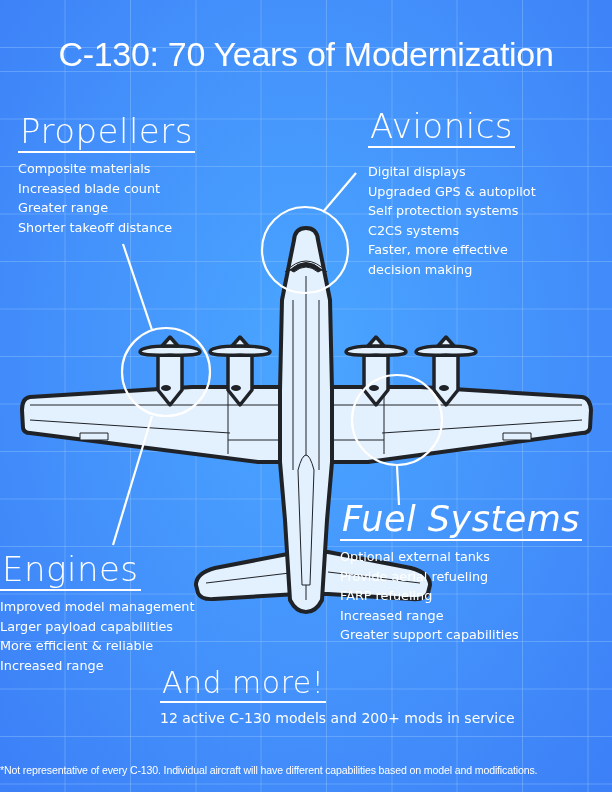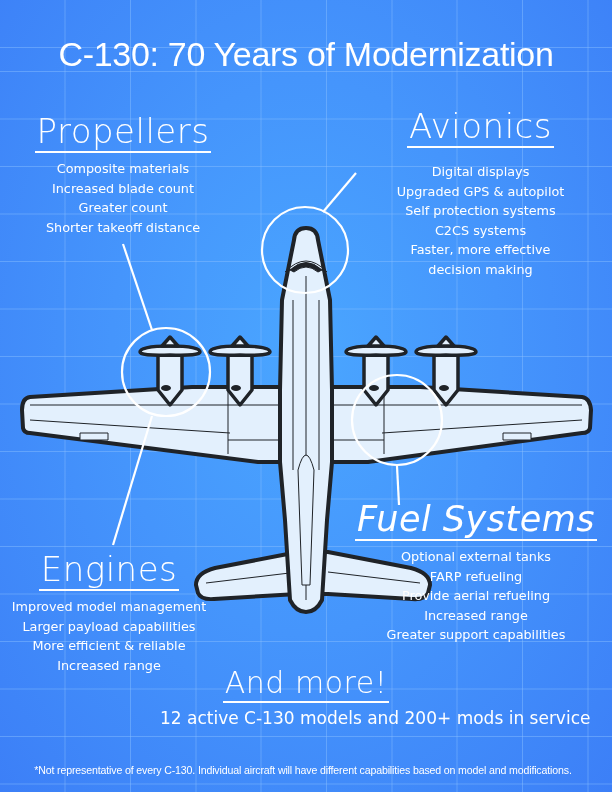--- a/index.html
+++ b/index.html
@@ -8,43 +8,43 @@
     position:relative; width:612px; height:792px; overflow:hidden;
     background: radial-gradient(ellipse at 50% 45%, #4aa6ff 0%, #4595fc 45%, #3c7ff7 100%);
     font-family: "DejaVu Sans", sans-serif; color:#fff;
   }
   .grid { position:absolute; inset:0; pointer-events:none; }
   .title {
     position:absolute; left:0; right:0; top:35px; text-align:center;
     font-family:"Liberation Sans", sans-serif; font-size:34px; letter-spacing:-0.3px;
     color:#fff; white-space:nowrap;
   }
-  .section { position:absolute; text-align:center; }
+  .section { position:absolute; }
   .heading {
     display:inline-block; font-family:"DejaVu Sans", sans-serif; font-weight:300;
     font-size:34px; line-height:38px; padding:0 2px 1px; border-bottom:2.5px solid #fff;
     letter-spacing:0.5px;
   }
   .items { margin-top:6px; }
   .item {
     font-family:"DejaVu Sans", sans-serif; font-size:12.8px; line-height:19.5px;
     white-space:nowrap;
   }
   #propellers { left:18px; width:210px; top:112px; }
   #avionics { left:368px; width:225px; top:107px; }
   #avionics .items { margin-top:14px; }
   #fuel { left:340px; width:272px; top:500px; }
   #fuel .heading { font-size:35px;font-style:italic; }
   #engines { left:0px; width:218px; top:550px; }
   #more { left:160px; width:292px; top:666px; }
   #more .heading { font-size:30px; line-height:34px; }
   #more .items { margin-top:6px; }
-  #more .item { font-size:17px; }
+  #more .item { font-size:14px; }
   .footnote {
-    position:absolute; left:0; right:6px; top:764px; text-align:center;
+    position:absolute; left:0; right:6px; top:764px; 
     font-family:"Liberation Sans", sans-serif; font-size:10.6px; color:#fff; white-space:nowrap;
     letter-spacing:-0.15px;
   }
   .plane { position:absolute; left:0; top:0; width:612px; height:792px; }
 </style>
 </head>
 <body>
 
 <div class="poster">
 
@@ -140,43 +140,43 @@
     </g>
   </svg>
 
   <div class="title">C-130: 70 Years of Modernization</div>
 
   <div class="section" id="propellers">
     <div class="heading">Propellers</div>
     <div class="items">
       <div class="item">Composite materials</div>
       <div class="item">Increased blade count</div>
-      <div class="item">Greater count</div>
+      <div class="item">Greater range</div>
       <div class="item">Shorter takeoff distance</div>
     </div>
   </div>
 
   <div class="section" id="avionics">
     <div class="heading">Avionics</div>
     <div class="items">
       <div class="item">Digital displays</div>
       <div class="item">Upgraded GPS &amp; autopilot</div>
       <div class="item">Self protection systems</div>
       <div class="item">C2CS systems</div>
       <div class="item">Faster, more effective</div>
       <div class="item">decision making</div>
     </div>
   </div>
 
   <div class="section" id="fuel">
     <div class="heading">Fuel Systems</div>
     <div class="items">
       <div class="item">Optional external tanks</div>
+      <div class="item">Provide aerial refueling</div>
       <div class="item">FARP refueling</div>
-      <div class="item">Provide aerial refueling</div>
       <div class="item">Increased range</div>
       <div class="item">Greater support capabilities</div>
     </div>
   </div>
 
   <div class="section" id="engines">
     <div class="heading">Engines</div>
     <div class="items">
       <div class="item">Improved model management</div>
       <div class="item">Larger payload capabilities</div>

